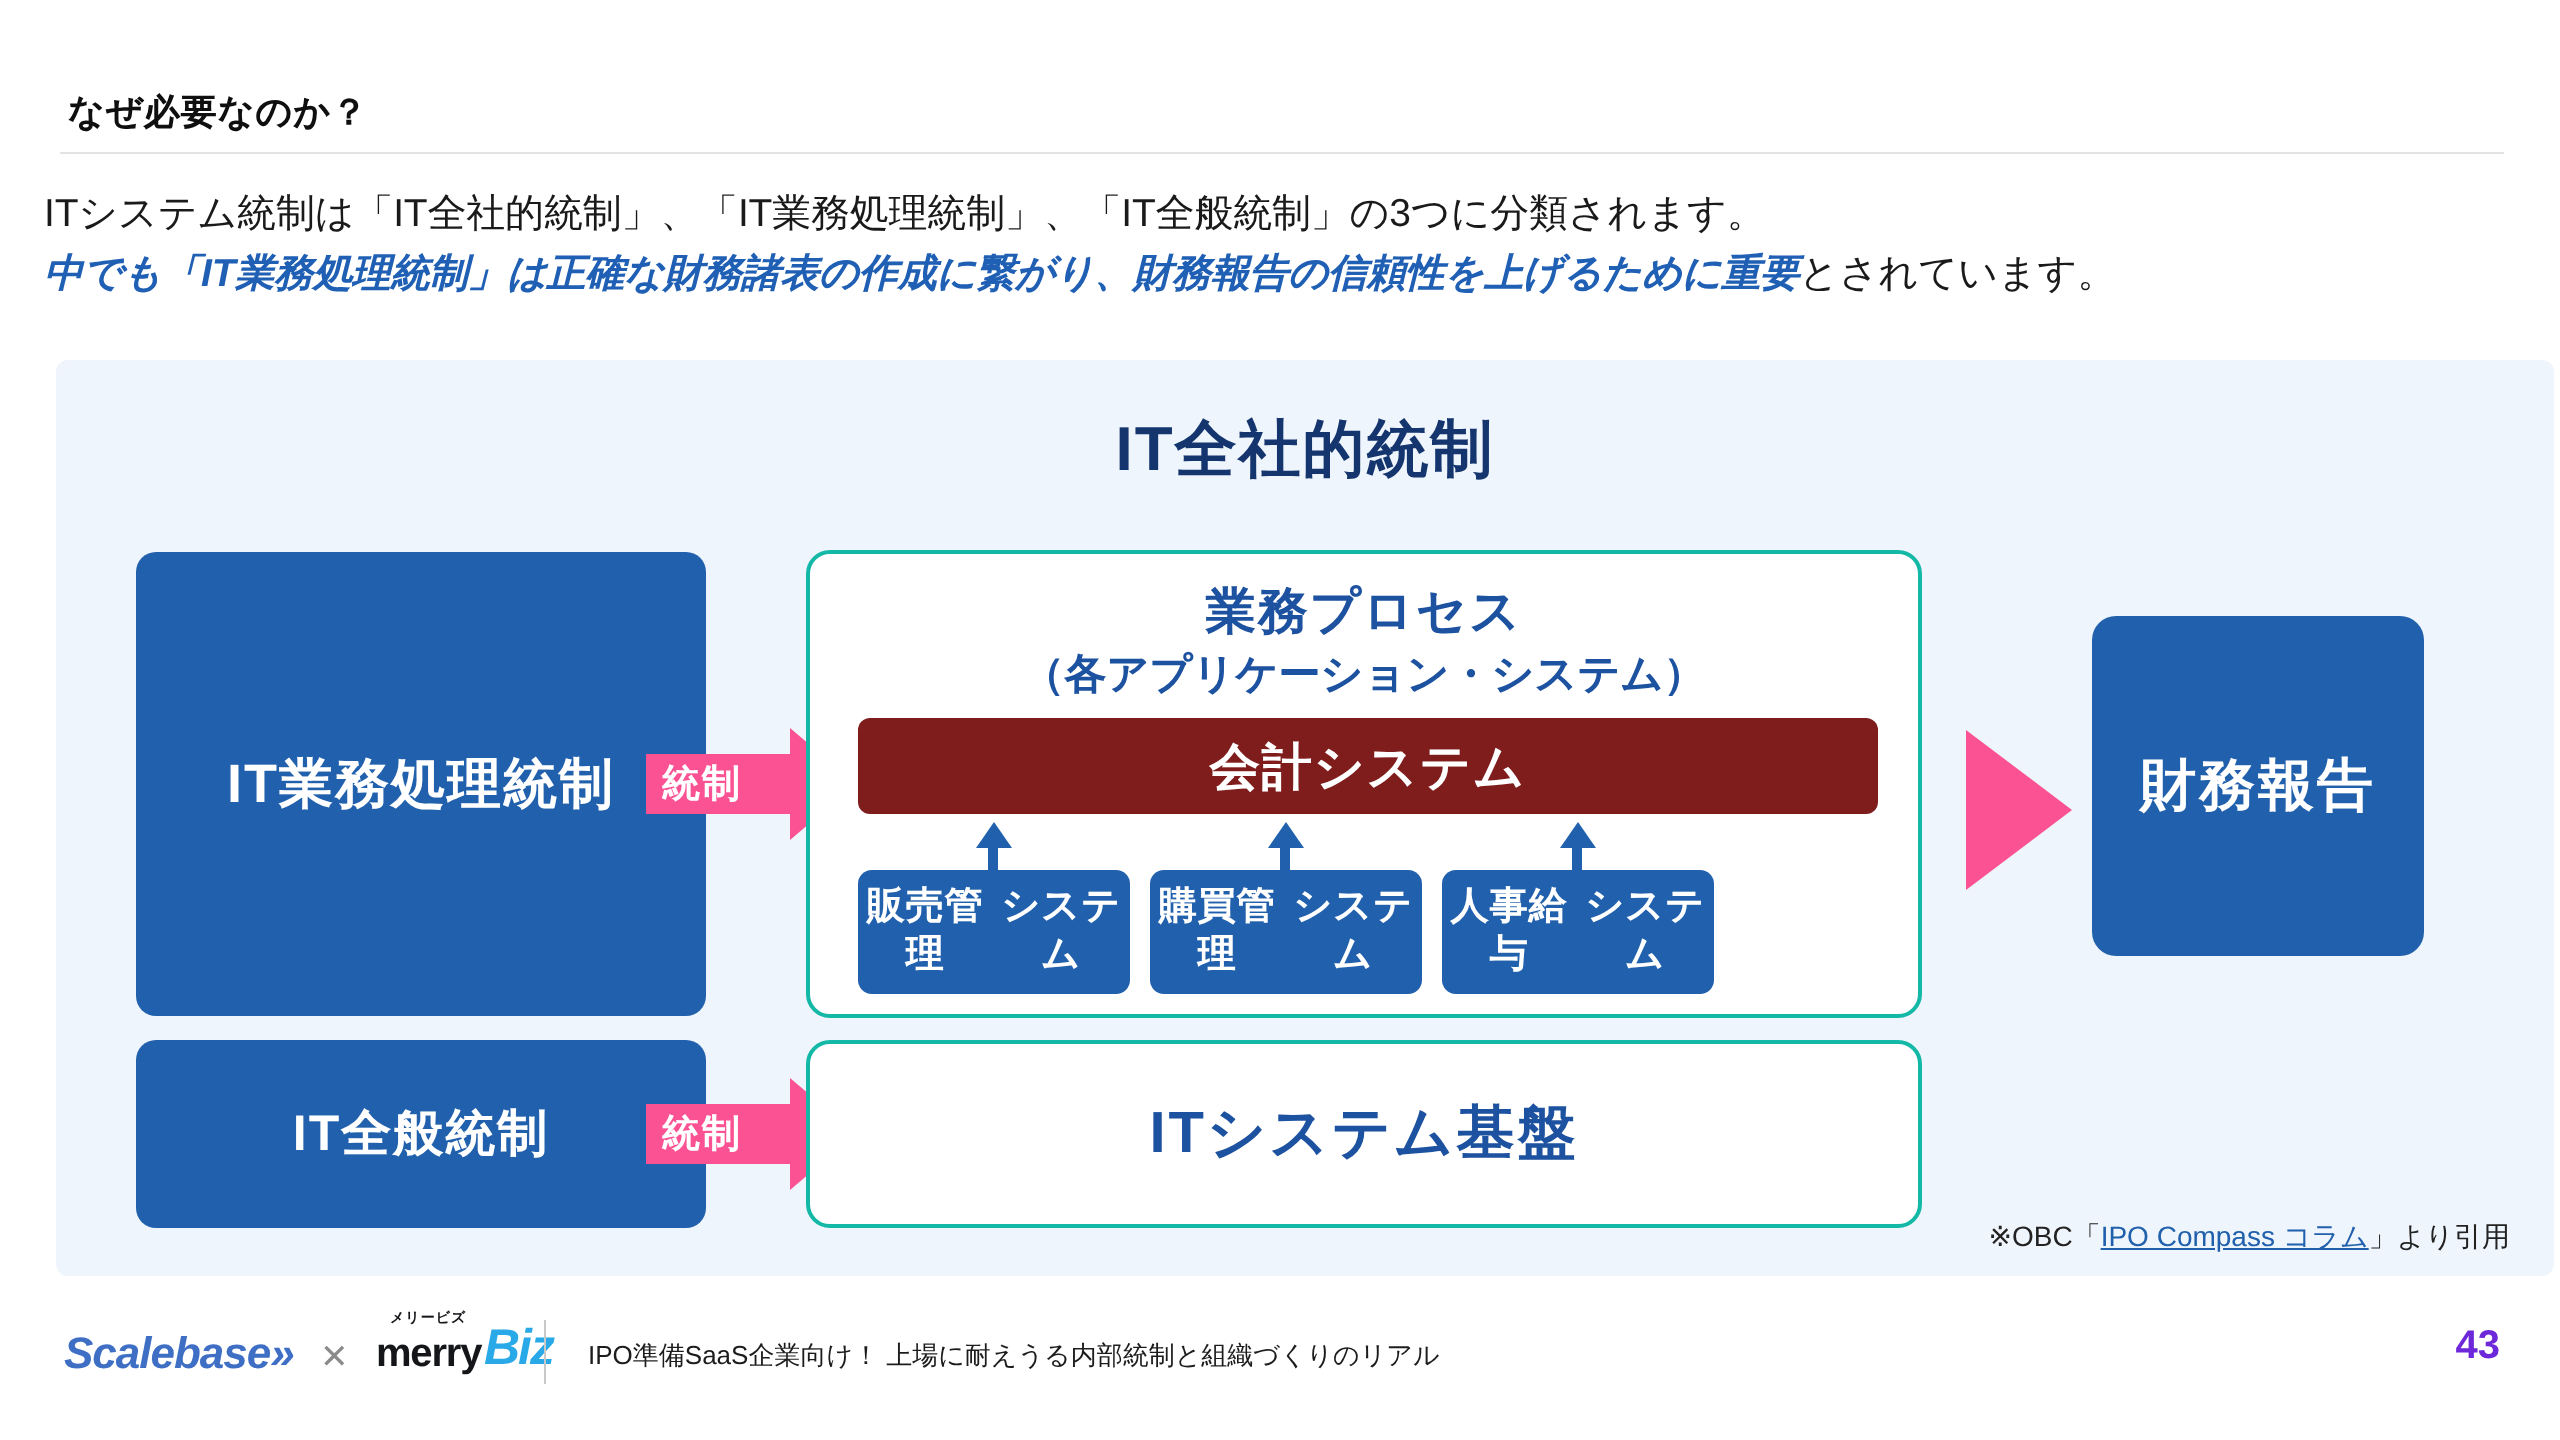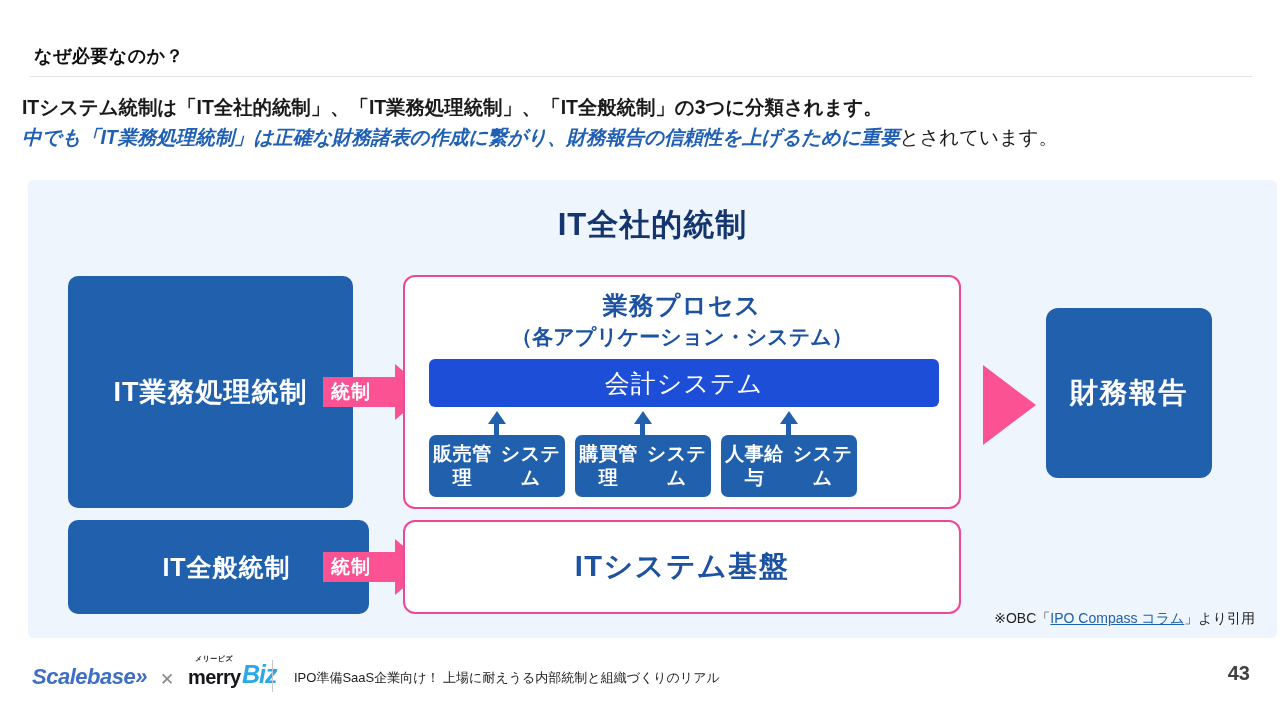--- a/index.html
+++ b/index.html
@@ -42,21 +42,20 @@
     position: absolute;
     left: 22px;
     top: 92px;
     width: 1240px;
     line-height: 1.55;
   }
   .lead-line {
     font-size: 19.5px;
     white-space: nowrap;
     letter-spacing: -0.1px;
-    font-weight: bold;
   }
   .lead-line.l1 { color: #1a1a1a; }
   .lead-line.l2 { font-weight: bold; }
   .lead-em { color: #1f5fb4; font-style: italic; }
   .lead-tail { color: #1a1a1a; font-weight: normal; }
 
   
   .diagram {
     position: absolute;
     left: 28px;
@@ -96,35 +95,34 @@
     left: 40px;  top: 96px;
     width: 285px; height: 232px;
     font-size: 27px;
     letter-spacing: 1px;
   }
   #box-itgc {
     left: 40px;  top: 340px;
     width: 285px; height: 94px;
     font-size: 25px;
     letter-spacing: 1px;
-    padding-left: 16px;
   }
   #box-report {
     left: 1018px; top: 128px;
     width: 166px; height: 170px;
     font-size: 28px;
     letter-spacing: 1.5px;
     border-radius: 12px;
   }
 
   
   .whitepanel {
     position: absolute;
     background: #ffffff;
-    border: 2px solid #ec4899;
+    border: 2px solid #14b8a6;
     border-radius: 12px;
     box-sizing: border-box;
   }
   #panel-process {
     left: 375px; top: 95px;
     width: 558px; height: 234px;
   }
   #panel-infra {
     left: 375px; top: 340px;
     width: 558px; height: 94px;
@@ -157,25 +155,25 @@
     font-size: 21px;
     font-weight: bold;
     color: #1d52a0;
     letter-spacing: 0px;
   }
 
   #box-accounting {
     position: absolute;
     left: 24px; top: 82px;
     width: 510px; height: 48px;
-    background: #1d4ed8;
+    background: #7f1d1d;
     border-radius: 6px;
     color: #fff;
     font-size: 25px;
-    font-weight: normal;
+    font-weight: bold;
     letter-spacing: 1px;
     display: flex;
     align-items: center;
     justify-content: center;
   }
 
   
   .subbox {
     position: absolute;
     top: 158px;
@@ -350,21 +348,21 @@
     font-size: 13px;
     color: #1c1c1c;
     white-space: nowrap;
   }
   .page-number {
     position: absolute;
     right: 30px;
     top: 16px;
     font-size: 20px;
     font-weight: bold;
-    color: #404040;
+    color: #6d28d9;
     text-align: right;
   }
 </style>
 </head>
 <body>
 
 <div class="slide-title">なぜ必要なのか？</div>
 <div class="title-rule"></div>
 
 <div class="lead">

